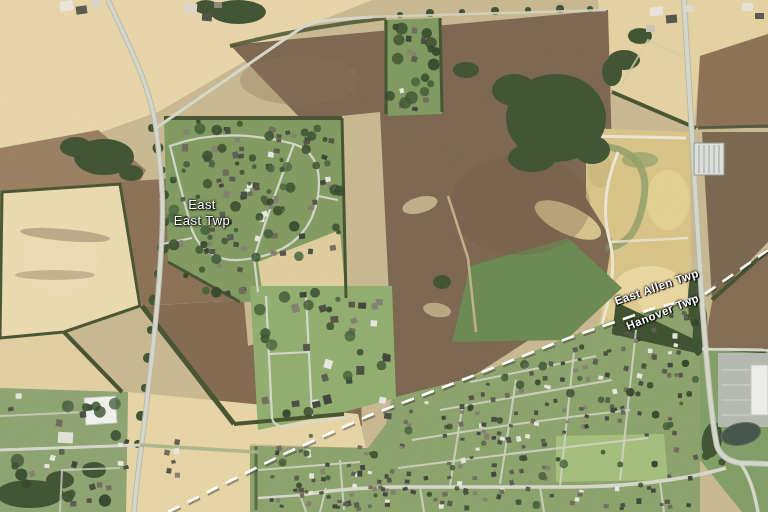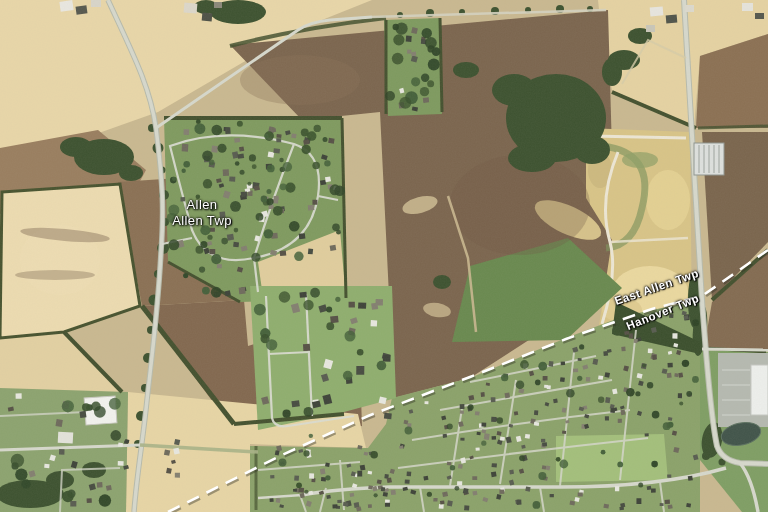--- a/index.html
+++ b/index.html
@@ -756,18 +756,18 @@
 
   <rect width="768" height="512" filter="url(#grainF)" opacity=".16"></rect>
 
   <g fill="none">
     <polyline points="169,513.5 283,456.5 369,417.5 471,378.5 567,340.5 653,310.5 703,297.5 769,251.5" stroke="#2e2e24" stroke-width="3.6" stroke-dasharray="13 8.5" opacity=".4"></polyline>
     <polyline id="boundary-line" points="168,512 282,455 368,416 470,377 566,339 652,309 702,296 768,250" stroke="#ffffff" stroke-width="2.6" stroke-dasharray="13 8.5"></polyline>
   </g>
 </svg>
 
 <div class="area-label">
-  <div>Allen</div>
-  <div>Allen Twp</div>
+  <div>East</div>
+  <div>East Twp</div>
 </div>
 <div class="b-label b-upper">East Allen Twp</div>
 <div class="b-label b-lower">Hanover Twp</div>
 </div>
 
 </body></html>

